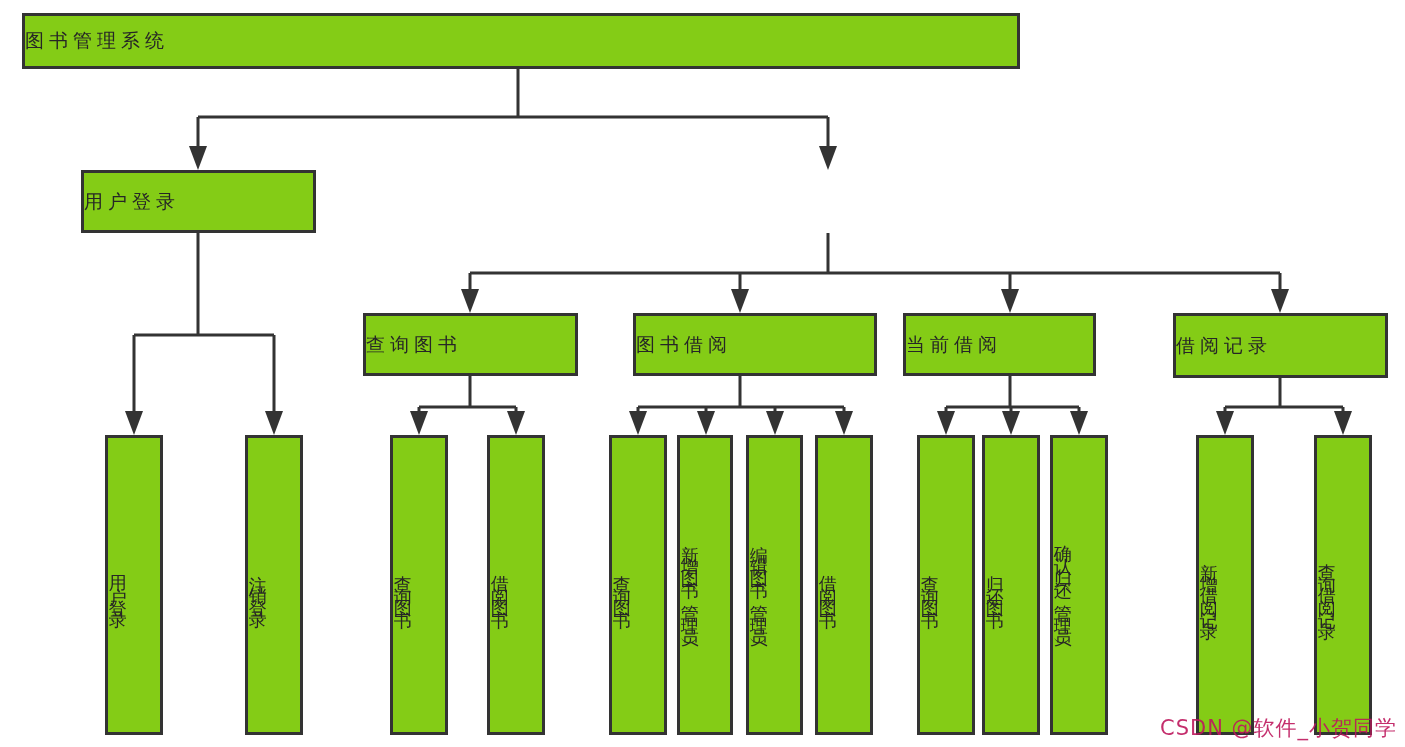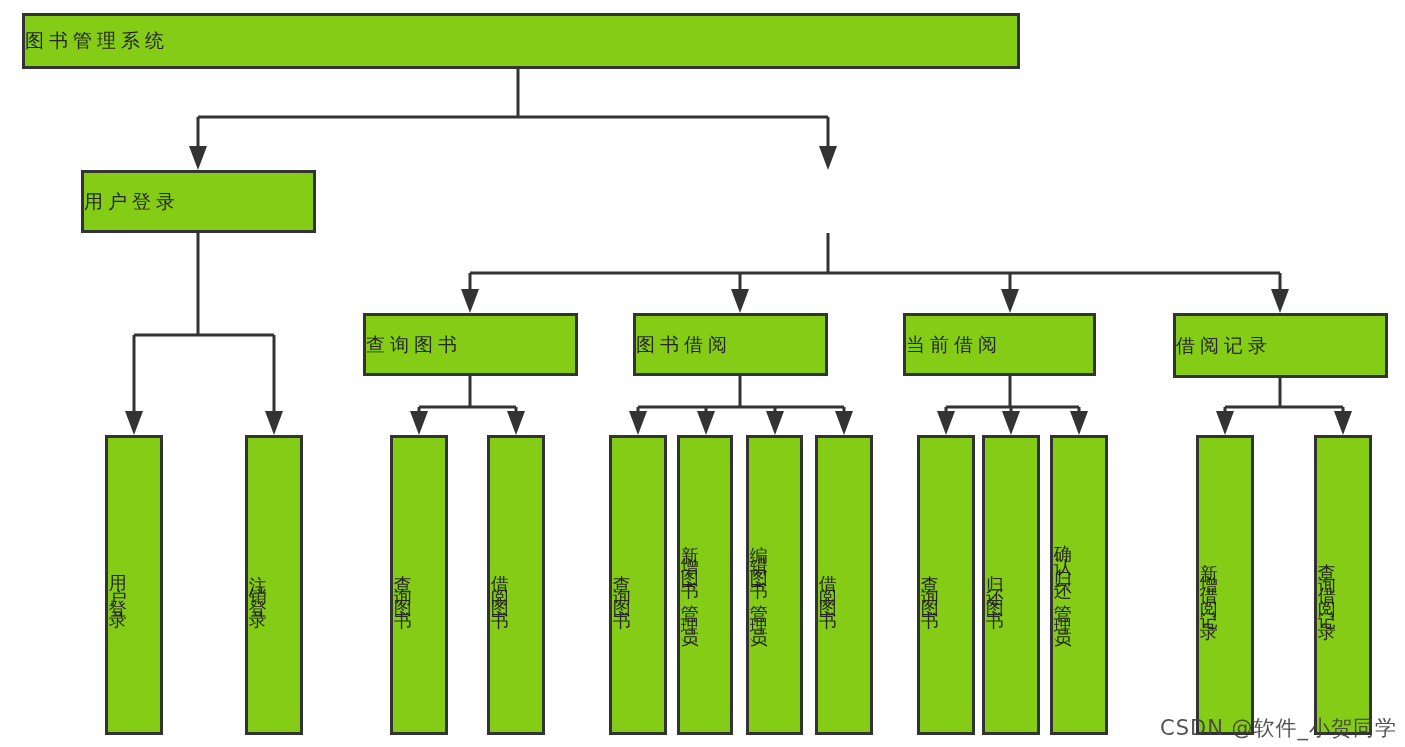--- a/index.html
+++ b/index.html
@@ -18,21 +18,21 @@
   }
   .hlabel { font-size:19px; letter-spacing:5px; white-space:nowrap; }
   .leaf { width:58px; height:300px; }
   .vtext {
     writing-mode:vertical-lr; text-orientation:mixed;
     font-size:18px; letter-spacing:12px; line-height:1.1;
     white-space:nowrap;
   }
   .watermark {
     position:absolute; z-index:3; left:1160px; top:714px;
-    font-size:21px; letter-spacing:1px; color:#404040; opacity:0.9;
+    font-size:21px; letter-spacing:1px; color:#be185d; opacity:0.9;
     white-space:nowrap;
   }
 </style>
 </head>
 <body>
 
 <div class="stage">
 
   <svg class="connector-layer" width="1405" height="747" viewBox="0 0 1405 747">
     <g stroke="#333333" stroke-width="3" fill="none">
@@ -78,21 +78,21 @@
     <span class="hlabel">图书管理系统</span>
   </div>
 
   <div class="box" style="left:81px;top:170px;width:235px;height:63px">
     <span class="hlabel">用户登录</span>
   </div>
 
   <div class="box" style="left:363px;top:313px;width:215px;height:63px">
     <span class="hlabel">查询图书</span>
   </div>
-  <div class="box" style="left:633px;top:313px;width:195px;height:63px">
+  <div class="box" style="left:633px;top:313px;width:244px;height:63px">
     <span class="hlabel">图书借阅</span>
   </div>
   <div class="box" style="left:903px;top:313px;width:193px;height:63px">
     <span class="hlabel">当前借阅</span>
   </div>
   <div class="box" style="left:1173px;top:313px;width:215px;height:65px">
     <span class="hlabel">借阅记录</span>
   </div>
 
   <div class="box leaf" style="left:105px;top:435px">

